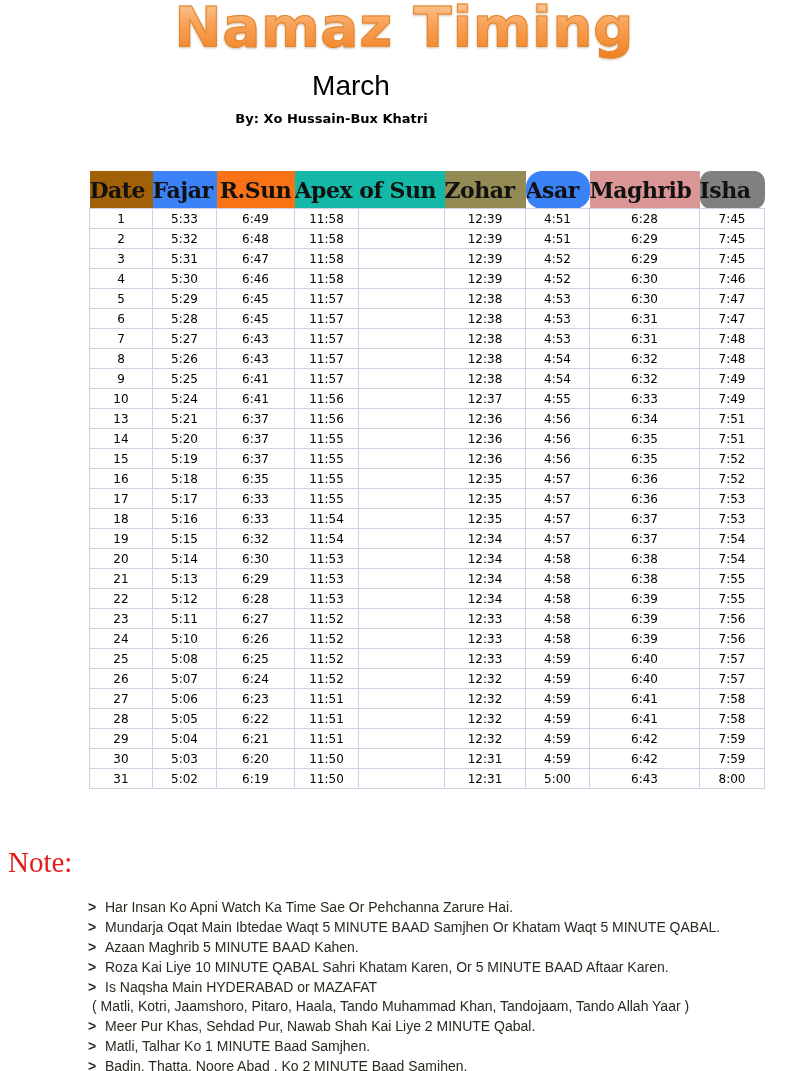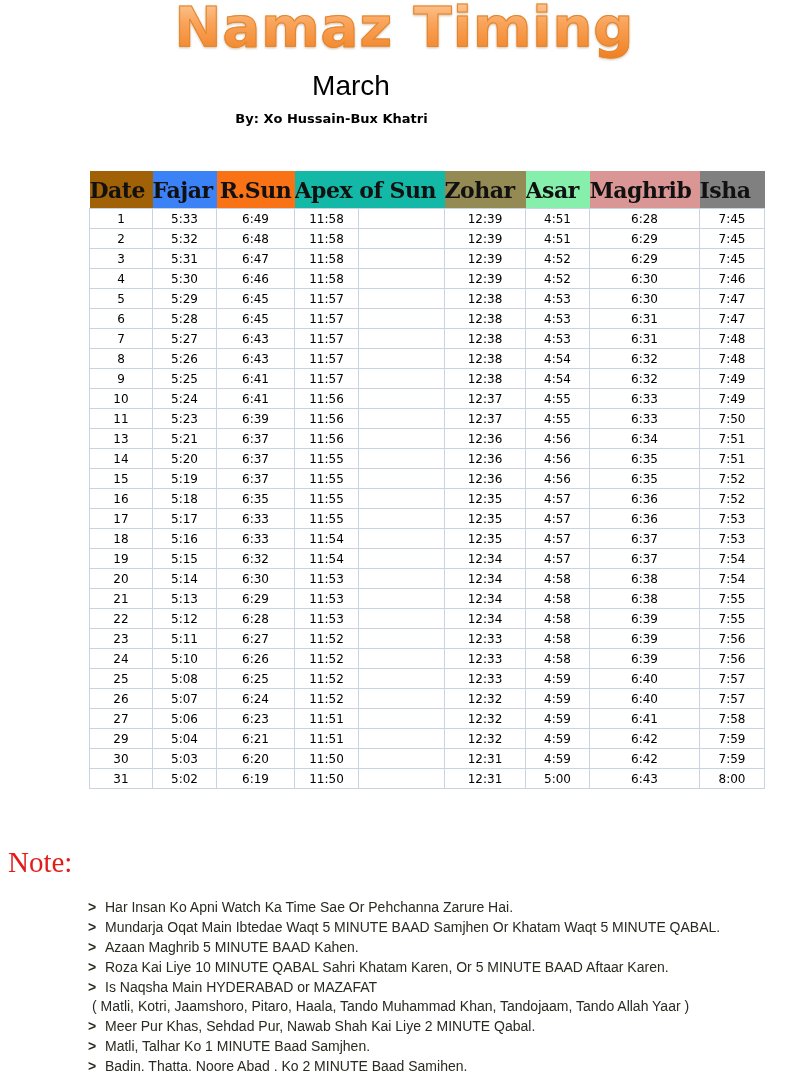--- a/index.html
+++ b/index.html
@@ -78,23 +78,23 @@
       <col class="c-maghrib">
       <col class="c-isha">
   </colgroup>
   <thead>
     <tr>
       <th style="background: #a16207;">Date</th>
       <th style="background: #3b82f6;">Fajar</th>
       <th style="background: #f97316; text-align: center;">R.Sun</th>
       <th colspan="2" style="background: #14b8a6;">Apex of Sun</th>
       <th style="background: rgb(148, 138, 84);">Zohar</th>
-      <th style="background: #86efac;">Asar</th>
+      <th style="background: #3b82f6; border-radius: 16px;">Asar</th>
       <th style="background: rgb(218, 150, 148);">Maghrib</th>
-      <th style="background: rgb(128, 128, 128);">Isha</th>
+      <th style="background: rgb(128, 128, 128); border-radius: 11px;">Isha</th>
     </tr>
   </thead>
   <tbody id="tbody">
       <tr class="body-row">
         <td>1</td>
         <td>5:33</td>
         <td>6:49</td>
         <td>11:58</td>
         <td></td>
         <td>12:39</td>
@@ -195,31 +195,20 @@
         <td>5:24</td>
         <td>6:41</td>
         <td>11:56</td>
         <td></td>
         <td>12:37</td>
         <td>4:55</td>
         <td>6:33</td>
         <td>7:49</td>
       </tr>
       <tr class="body-row">
-        <td>11</td>
-        <td>5:23</td>
-        <td>6:39</td>
-        <td>11:56</td>
-        <td></td>
-        <td>12:37</td>
-        <td>4:55</td>
-        <td>6:33</td>
-        <td>7:50</td>
-      </tr>
-      <tr class="body-row">
         <td>13</td>
         <td>5:21</td>
         <td>6:37</td>
         <td>11:56</td>
         <td></td>
         <td>12:36</td>
         <td>4:56</td>
         <td>6:34</td>
         <td>7:51</td>
       </tr>
@@ -363,20 +352,31 @@
         <td></td>
         <td>12:32</td>
         <td>4:59</td>
         <td>6:40</td>
         <td>7:57</td>
       </tr>
       <tr class="body-row">
         <td>27</td>
         <td>5:06</td>
         <td>6:23</td>
+        <td>11:51</td>
+        <td></td>
+        <td>12:32</td>
+        <td>4:59</td>
+        <td>6:41</td>
+        <td>7:58</td>
+      </tr>
+      <tr class="body-row">
+        <td>28</td>
+        <td>5:05</td>
+        <td>6:22</td>
         <td>11:51</td>
         <td></td>
         <td>12:32</td>
         <td>4:59</td>
         <td>6:41</td>
         <td>7:58</td>
       </tr>
       <tr class="body-row">
         <td>29</td>
         <td>5:04</td>

